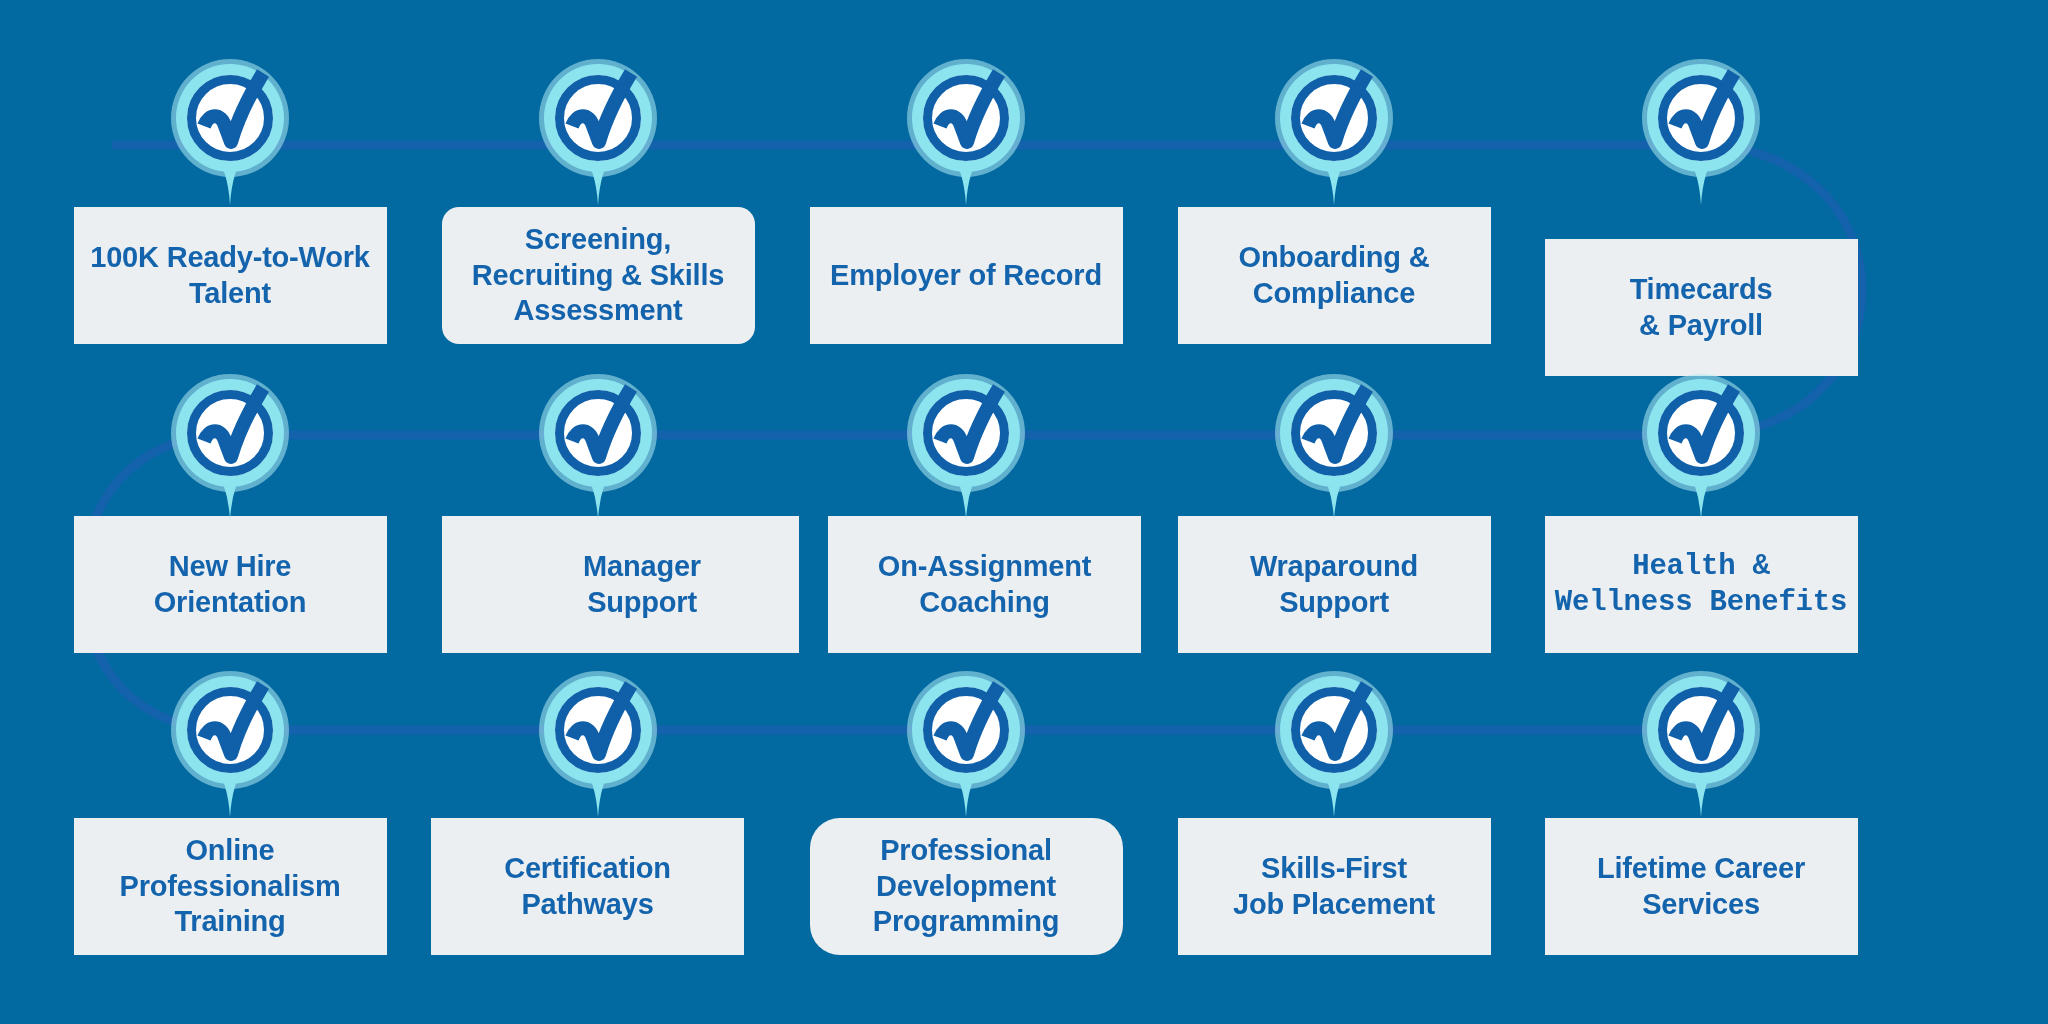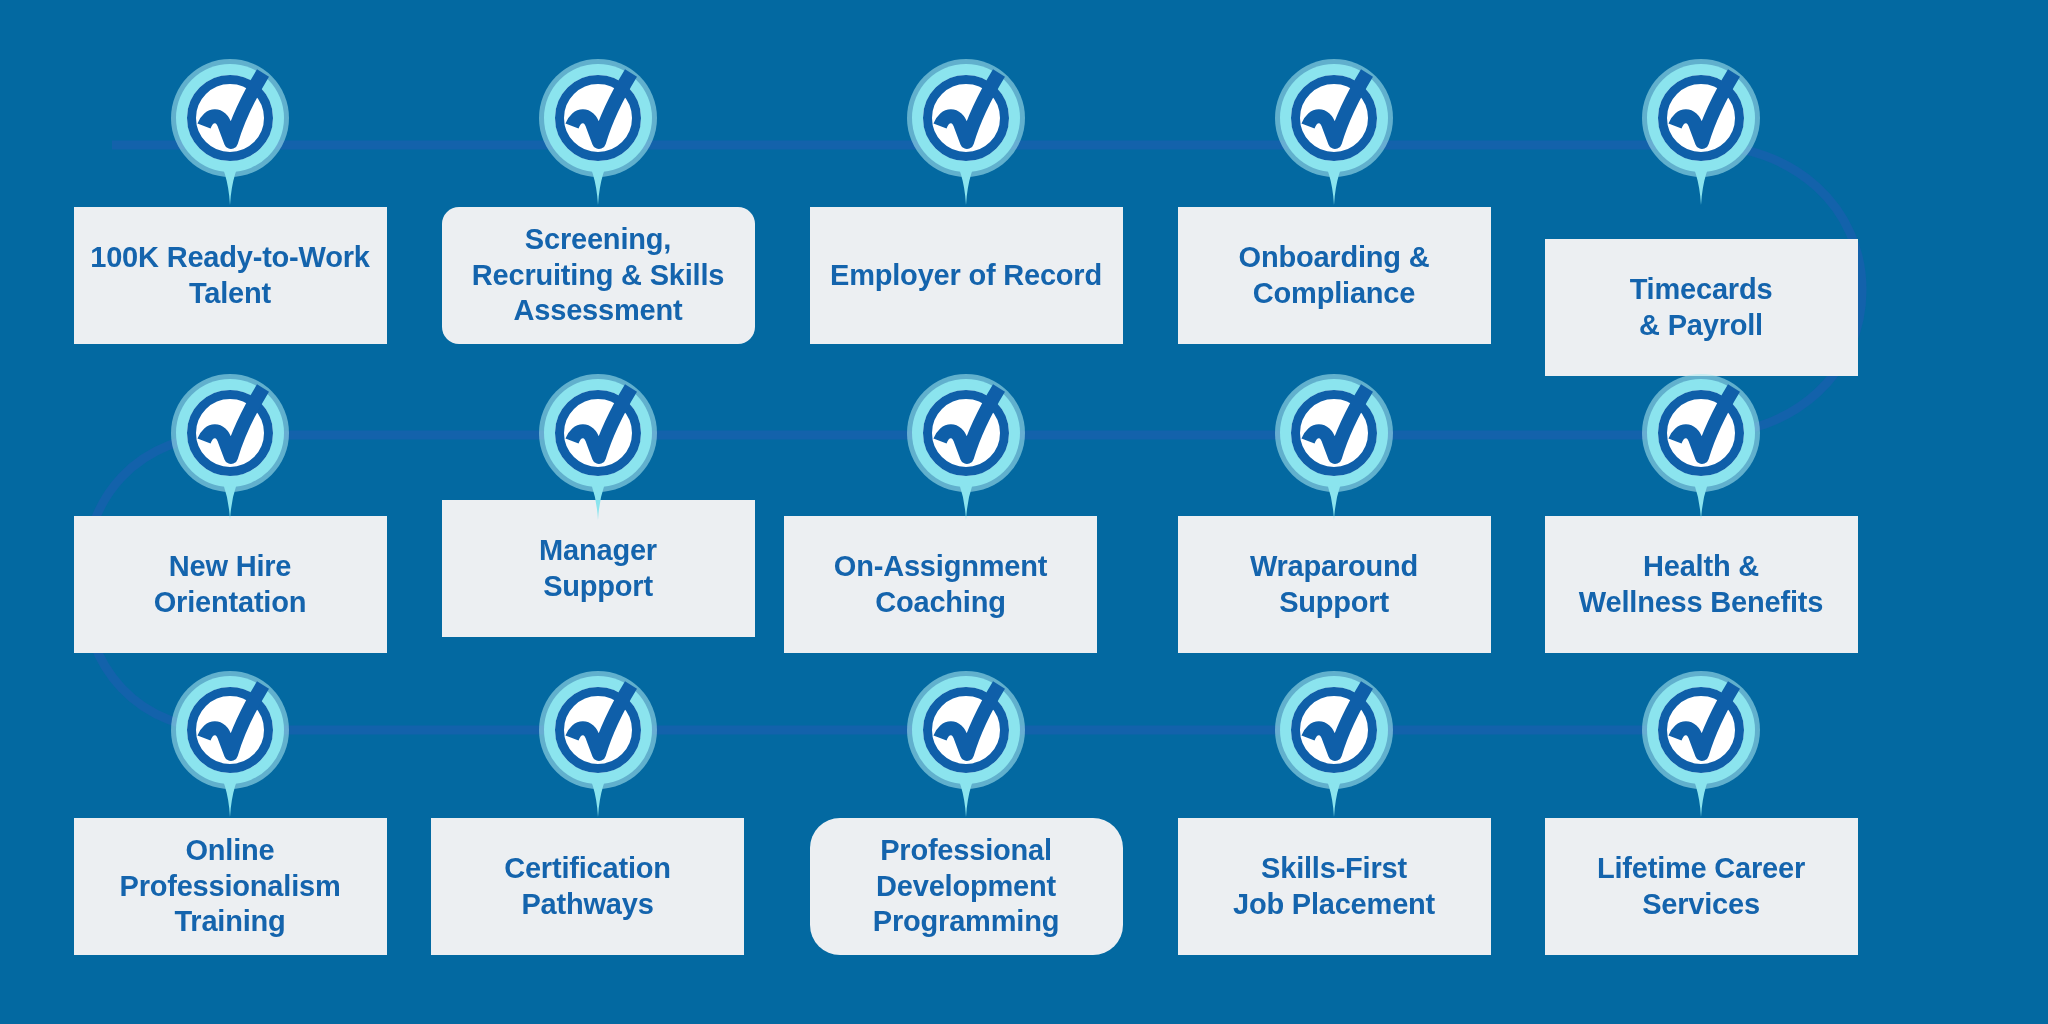--- a/index.html
+++ b/index.html
@@ -108,33 +108,33 @@
 Orientation</div>
     </div>
     <svg class="check-pin" viewBox="-70 -70 140 175" xmlns="http://www.w3.org/2000/svg" style="left: 160px; top: 363px;">
     <circle cx="0" cy="0" r="59" fill="#aeebf3" opacity="0.55"></circle>
     <path d="M -17 32 Q -2 52 0 87 Q 2 52 17 32 Z" fill="#8be4ee"></path>
     <circle cx="0" cy="0" r="54" fill="#8be4ee"></circle>
     <circle cx="0" cy="0" r="43" fill="#ffffff"></circle>
     <circle cx="0" cy="0" r="38.5" fill="none" stroke="#0f5fa9" stroke-width="9"></circle>
     <path d="M -26 8 C -21 -5 -9 -5 -5 8 L 1 24 C 8 0 19 -22 33 -45" fill="none" stroke="#0f5fa9" stroke-width="14" stroke-linecap="butt" stroke-linejoin="round"></path>
   </svg>
-    <div class="step-box" style="left: 441.5px; top: 500px;">
+    <div class="step-box" style="left: 441.5px; top: 516px; padding-left: 44px;">
       <div class="step-label">Manager
 Support</div>
     </div>
     <svg class="check-pin" viewBox="-70 -70 140 175" xmlns="http://www.w3.org/2000/svg" style="left: 528px; top: 363px;">
     <circle cx="0" cy="0" r="59" fill="#aeebf3" opacity="0.55"></circle>
     <path d="M -17 32 Q -2 52 0 87 Q 2 52 17 32 Z" fill="#8be4ee"></path>
     <circle cx="0" cy="0" r="54" fill="#8be4ee"></circle>
     <circle cx="0" cy="0" r="43" fill="#ffffff"></circle>
     <circle cx="0" cy="0" r="38.5" fill="none" stroke="#0f5fa9" stroke-width="9"></circle>
     <path d="M -26 8 C -21 -5 -9 -5 -5 8 L 1 24 C 8 0 19 -22 33 -45" fill="none" stroke="#0f5fa9" stroke-width="14" stroke-linecap="butt" stroke-linejoin="round"></path>
   </svg>
-    <div class="step-box" style="left: 784px; top: 516px;">
+    <div class="step-box" style="left: 828px; top: 516px;">
       <div class="step-label">On-Assignment
 Coaching</div>
     </div>
     <svg class="check-pin" viewBox="-70 -70 140 175" xmlns="http://www.w3.org/2000/svg" style="left: 896px; top: 363px;">
     <circle cx="0" cy="0" r="59" fill="#aeebf3" opacity="0.55"></circle>
     <path d="M -17 32 Q -2 52 0 87 Q 2 52 17 32 Z" fill="#8be4ee"></path>
     <circle cx="0" cy="0" r="54" fill="#8be4ee"></circle>
     <circle cx="0" cy="0" r="43" fill="#ffffff"></circle>
     <circle cx="0" cy="0" r="38.5" fill="none" stroke="#0f5fa9" stroke-width="9"></circle>
     <path d="M -26 8 C -21 -5 -9 -5 -5 8 L 1 24 C 8 0 19 -22 33 -45" fill="none" stroke="#0f5fa9" stroke-width="14" stroke-linecap="butt" stroke-linejoin="round"></path>
@@ -144,21 +144,21 @@
 Support</div>
     </div>
     <svg class="check-pin" viewBox="-70 -70 140 175" xmlns="http://www.w3.org/2000/svg" style="left: 1264px; top: 363px;">
     <circle cx="0" cy="0" r="59" fill="#aeebf3" opacity="0.55"></circle>
     <path d="M -17 32 Q -2 52 0 87 Q 2 52 17 32 Z" fill="#8be4ee"></path>
     <circle cx="0" cy="0" r="54" fill="#8be4ee"></circle>
     <circle cx="0" cy="0" r="43" fill="#ffffff"></circle>
     <circle cx="0" cy="0" r="38.5" fill="none" stroke="#0f5fa9" stroke-width="9"></circle>
     <path d="M -26 8 C -21 -5 -9 -5 -5 8 L 1 24 C 8 0 19 -22 33 -45" fill="none" stroke="#0f5fa9" stroke-width="14" stroke-linecap="butt" stroke-linejoin="round"></path>
   </svg>
-    <div class="step-box" style="left: 1544.5px; top: 516px;">
+    <div class="step-box" style="left: 1544.5px; top: 516px; font-family: Liberation Mono, monospace;">
       <div class="step-label">Health &amp;
 Wellness Benefits</div>
     </div>
     <svg class="check-pin" viewBox="-70 -70 140 175" xmlns="http://www.w3.org/2000/svg" style="left: 1631px; top: 363px;">
     <circle cx="0" cy="0" r="59" fill="#aeebf3" opacity="0.55"></circle>
     <path d="M -17 32 Q -2 52 0 87 Q 2 52 17 32 Z" fill="#8be4ee"></path>
     <circle cx="0" cy="0" r="54" fill="#8be4ee"></circle>
     <circle cx="0" cy="0" r="43" fill="#ffffff"></circle>
     <circle cx="0" cy="0" r="38.5" fill="none" stroke="#0f5fa9" stroke-width="9"></circle>
     <path d="M -26 8 C -21 -5 -9 -5 -5 8 L 1 24 C 8 0 19 -22 33 -45" fill="none" stroke="#0f5fa9" stroke-width="14" stroke-linecap="butt" stroke-linejoin="round"></path>

